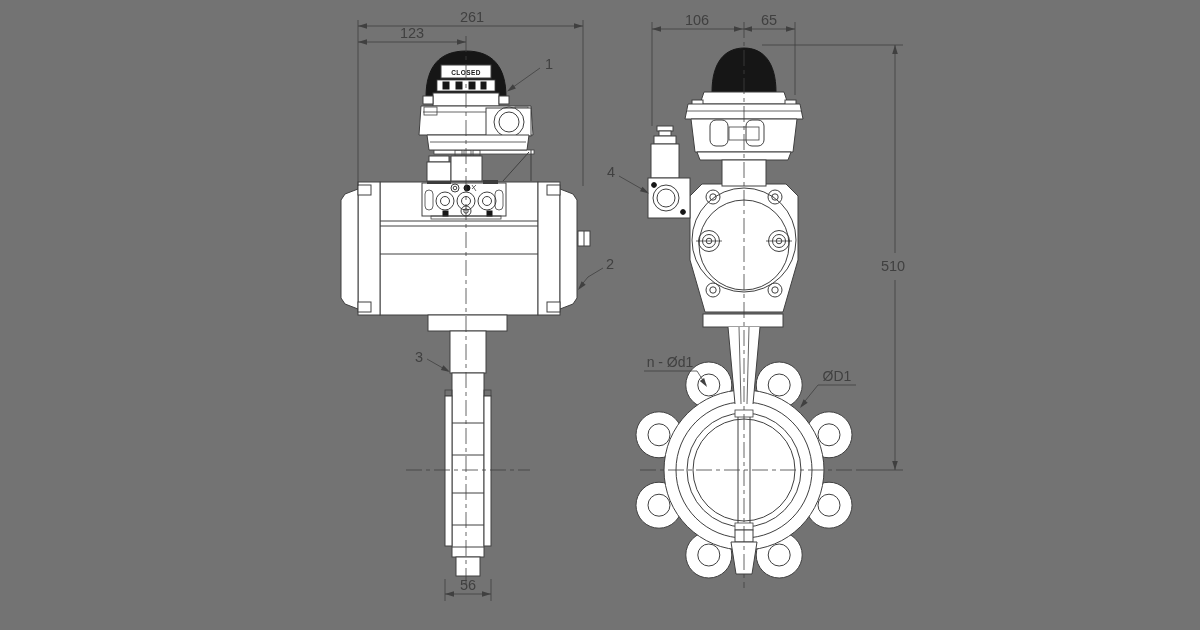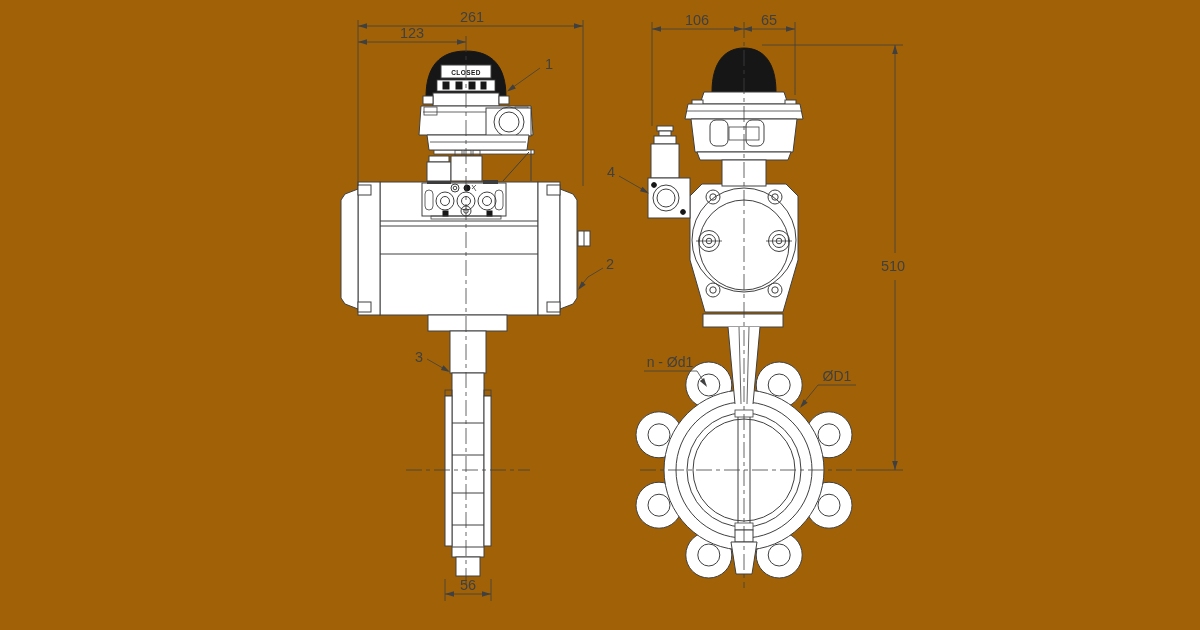--- a/index.html
+++ b/index.html
@@ -1,16 +1,16 @@
 <!DOCTYPE html>
 <html><head>
 <meta charset="utf-8">
 <style>
   html,body{margin:0;padding:0;background:#ffffff;}
-  .page{width:1200px;height:630px;background:#a16207;overflow:hidden;position:relative;}
+  .page{width:1200px;height:630px;background:#737373;overflow:hidden;position:relative;}
   svg{display:block;}
   text{font-family:"Liberation Sans","DejaVu Sans",sans-serif;fill:#404040;stroke:none;}
   .dim{font-size:14.5px;}
   .callout{font-size:14.5px;}
   .lbl{font-size:14px;}
   .closed-txt{font-size:6.5px;font-weight:bold;letter-spacing:.4px;fill:#141414;}
   .ln{stroke:#404040;fill:none;stroke-width:1;}
   .thin{stroke-width:0.8;}
   .wht{fill:#ffffff;}
   .drk{fill:#161616;stroke:#161616;}

